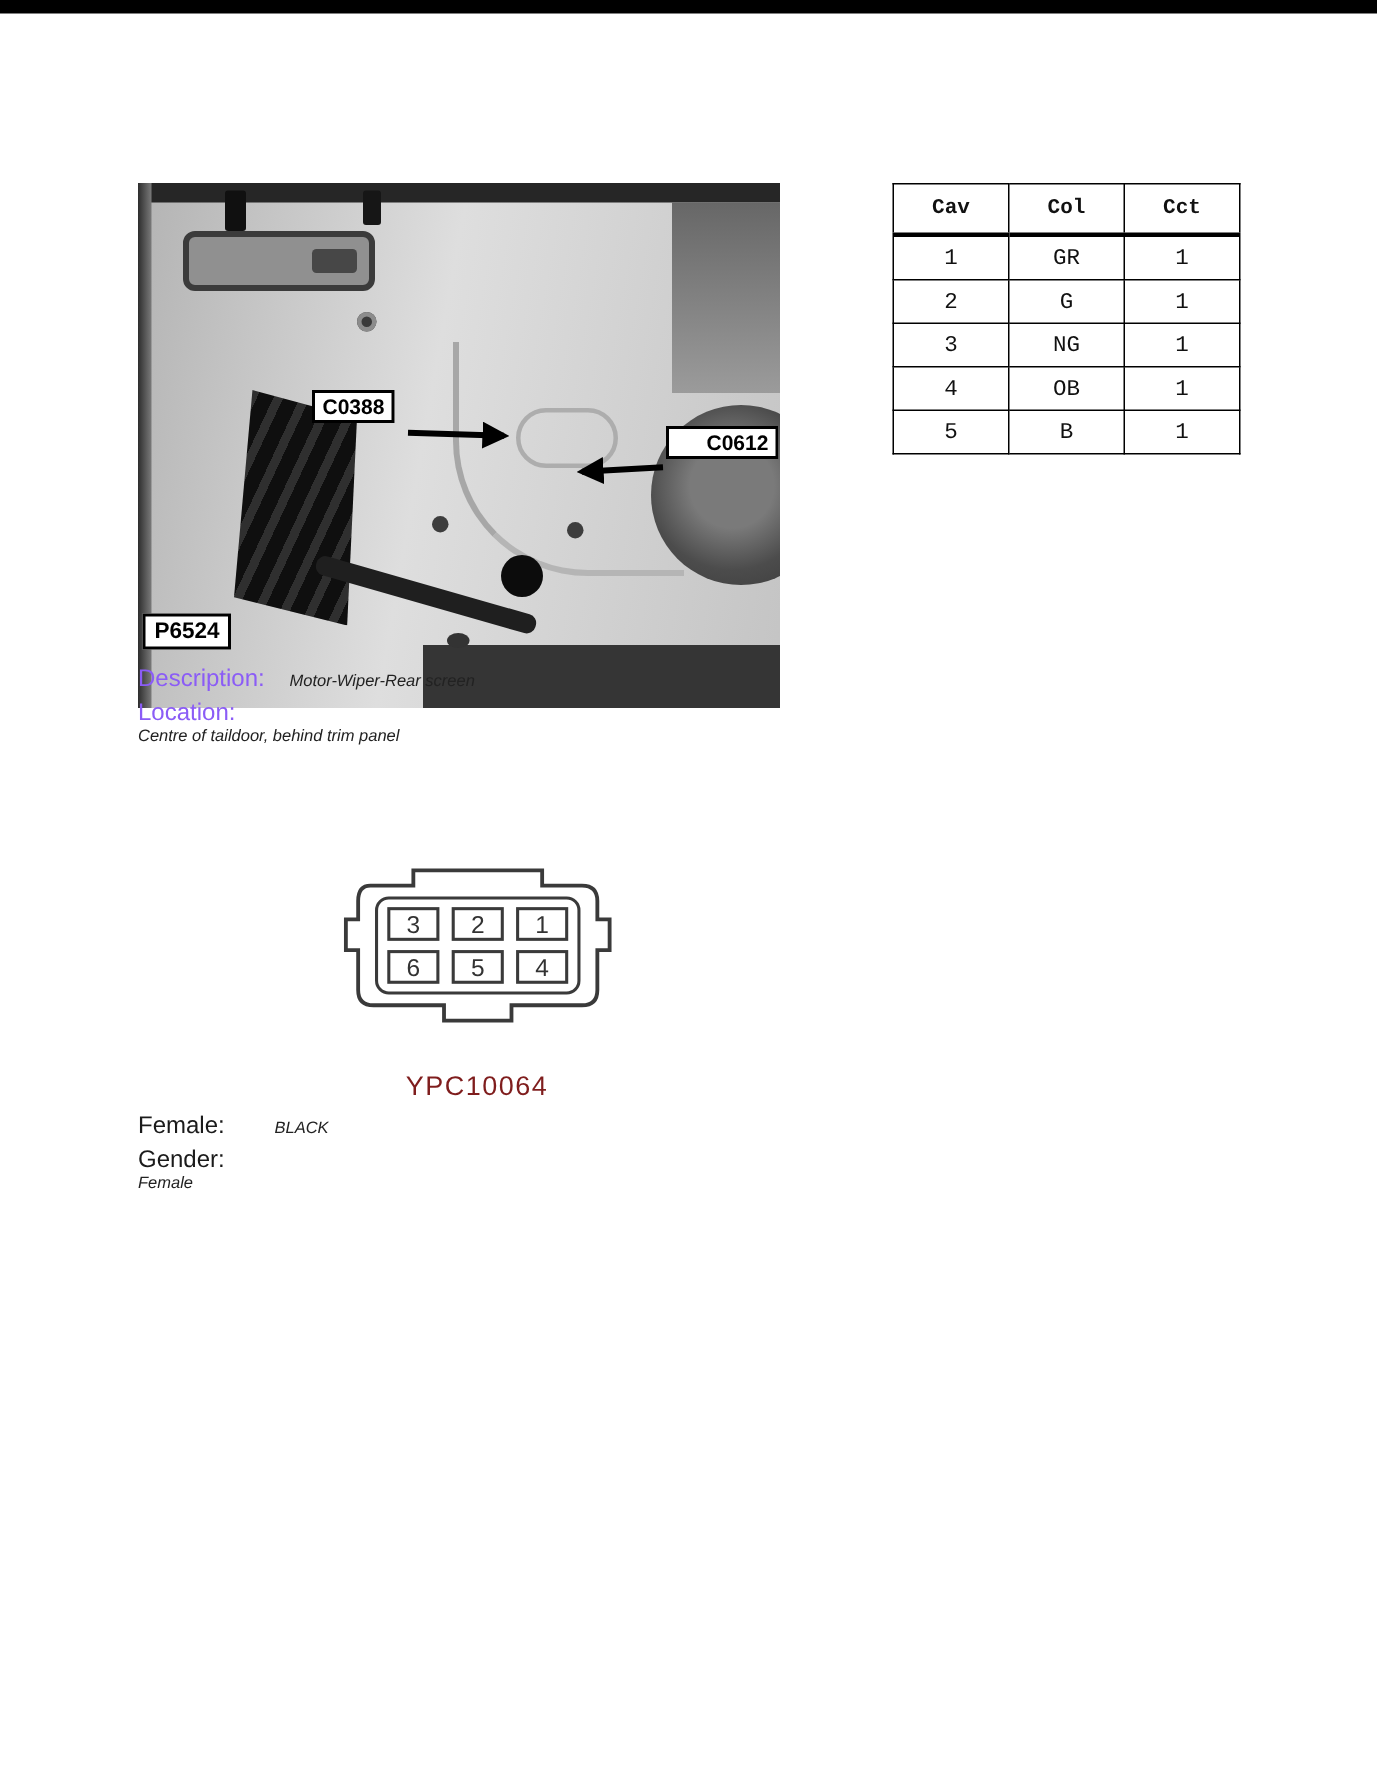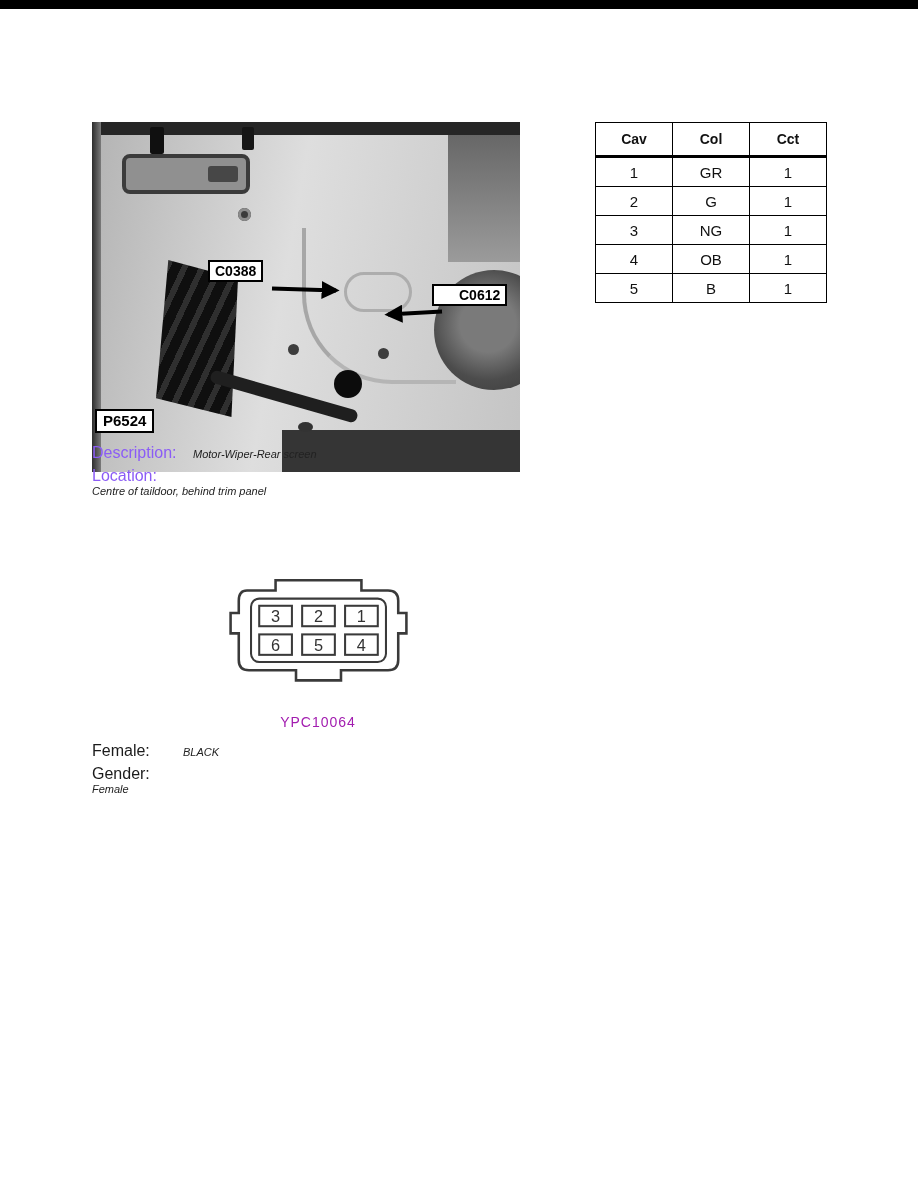--- a/index.html
+++ b/index.html
@@ -28,43 +28,43 @@
   .ph-contour{top:106px;left:210px;width:150px;height:152px;border-left:4px solid #a7a7a7;border-bottom:4px solid #b5b5b5;border-radius:0 0 0 90px;}
   .ph-contour2{top:150px;left:252px;width:68px;height:40px;border:3px solid #adadad;border-radius:20px;box-sizing:border-box;}
   .ph-hole{top:248px;left:242px;width:28px;height:28px;border-radius:50%;background:#0c0c0c;}
   .ph-dotA{top:222px;left:196px;width:11px;height:11px;border-radius:50%;background:#3d3d3d;}
   .ph-dotB{top:226px;left:286px;width:11px;height:11px;border-radius:50%;background:#3d3d3d;}
   .ph-dotC{top:300px;left:206px;width:15px;height:10px;border-radius:50%;background:#333;}
 
   .arrows{position:absolute;left:0;top:0;width:100%;height:100%;pointer-events:none;}
   .callout{position:absolute;background:#fff;border:2px solid #000;font-weight:bold;font-size:14px;line-height:18px;padding:0 5px;color:#000;}
   .c0388{left:116px;top:138px;}
-  .c0612{left:340px;top:162px;padding-left:25px;}
+  .c0612{left:352px;top:162px;padding-left:25px;}
   .part-label{position:absolute;left:3px;top:287px;background:#fff;border:2px solid #000;font-weight:bold;font-size:15px;line-height:20px;padding:0 6px;color:#000;}
 
   
-  .cav-table{position:absolute;left:595px;top:122px;border-collapse:collapse;background:#fff;}
+  .cav-table{position:absolute;left:595px;top:122px;border-collapse:collapse;background:#fff;font-family:Liberation Mono, monospace;}
   .cav-table th,.cav-table td{border:1px solid #000;text-align:center;color:#111;}
   .cav-table th{width:74px;height:30px;font-size:14px;font-weight:bold;border-bottom:3px solid #000;}
   .cav-table td{height:26px;font-size:15px;}
 
   
   .detail-row{position:absolute;left:92px;display:flex;align-items:baseline;}
   .detail-label{font-size:16px;color:#8b5cf6;width:101px;}
   .attr-label{font-size:16px;color:#1b1b1b;width:91px;}
   .detail-value{font-size:11px;font-style:italic;color:#222;}
   .row-description{top:444px;}
   .row-location{top:467px;flex-direction:column;}
   .row-colour{top:742px;}
   .row-gender{top:765px;flex-direction:column;}
 
   
   .connector{position:absolute;left:213px;top:570px;width:210px;}
   .connector svg{display:block;margin:0 auto;}
-  .conn-caption{text-align:center;margin-top:6px;font-size:14px;color:#a21caf;letter-spacing:1px;}
+  .conn-caption{text-align:center;margin-top:6px;font-size:18px;color:#7f1d1d;letter-spacing:1px;}
   .cav-digit{font-family:"Liberation Sans",sans-serif;font-size:16px;fill:#333;}
 </style>
 </head>
 <body>
 
 <div class="page">
   <div class="top-bar"></div>
 
   <div class="photo">
     <div class="ph ph-topstrip"></div>

